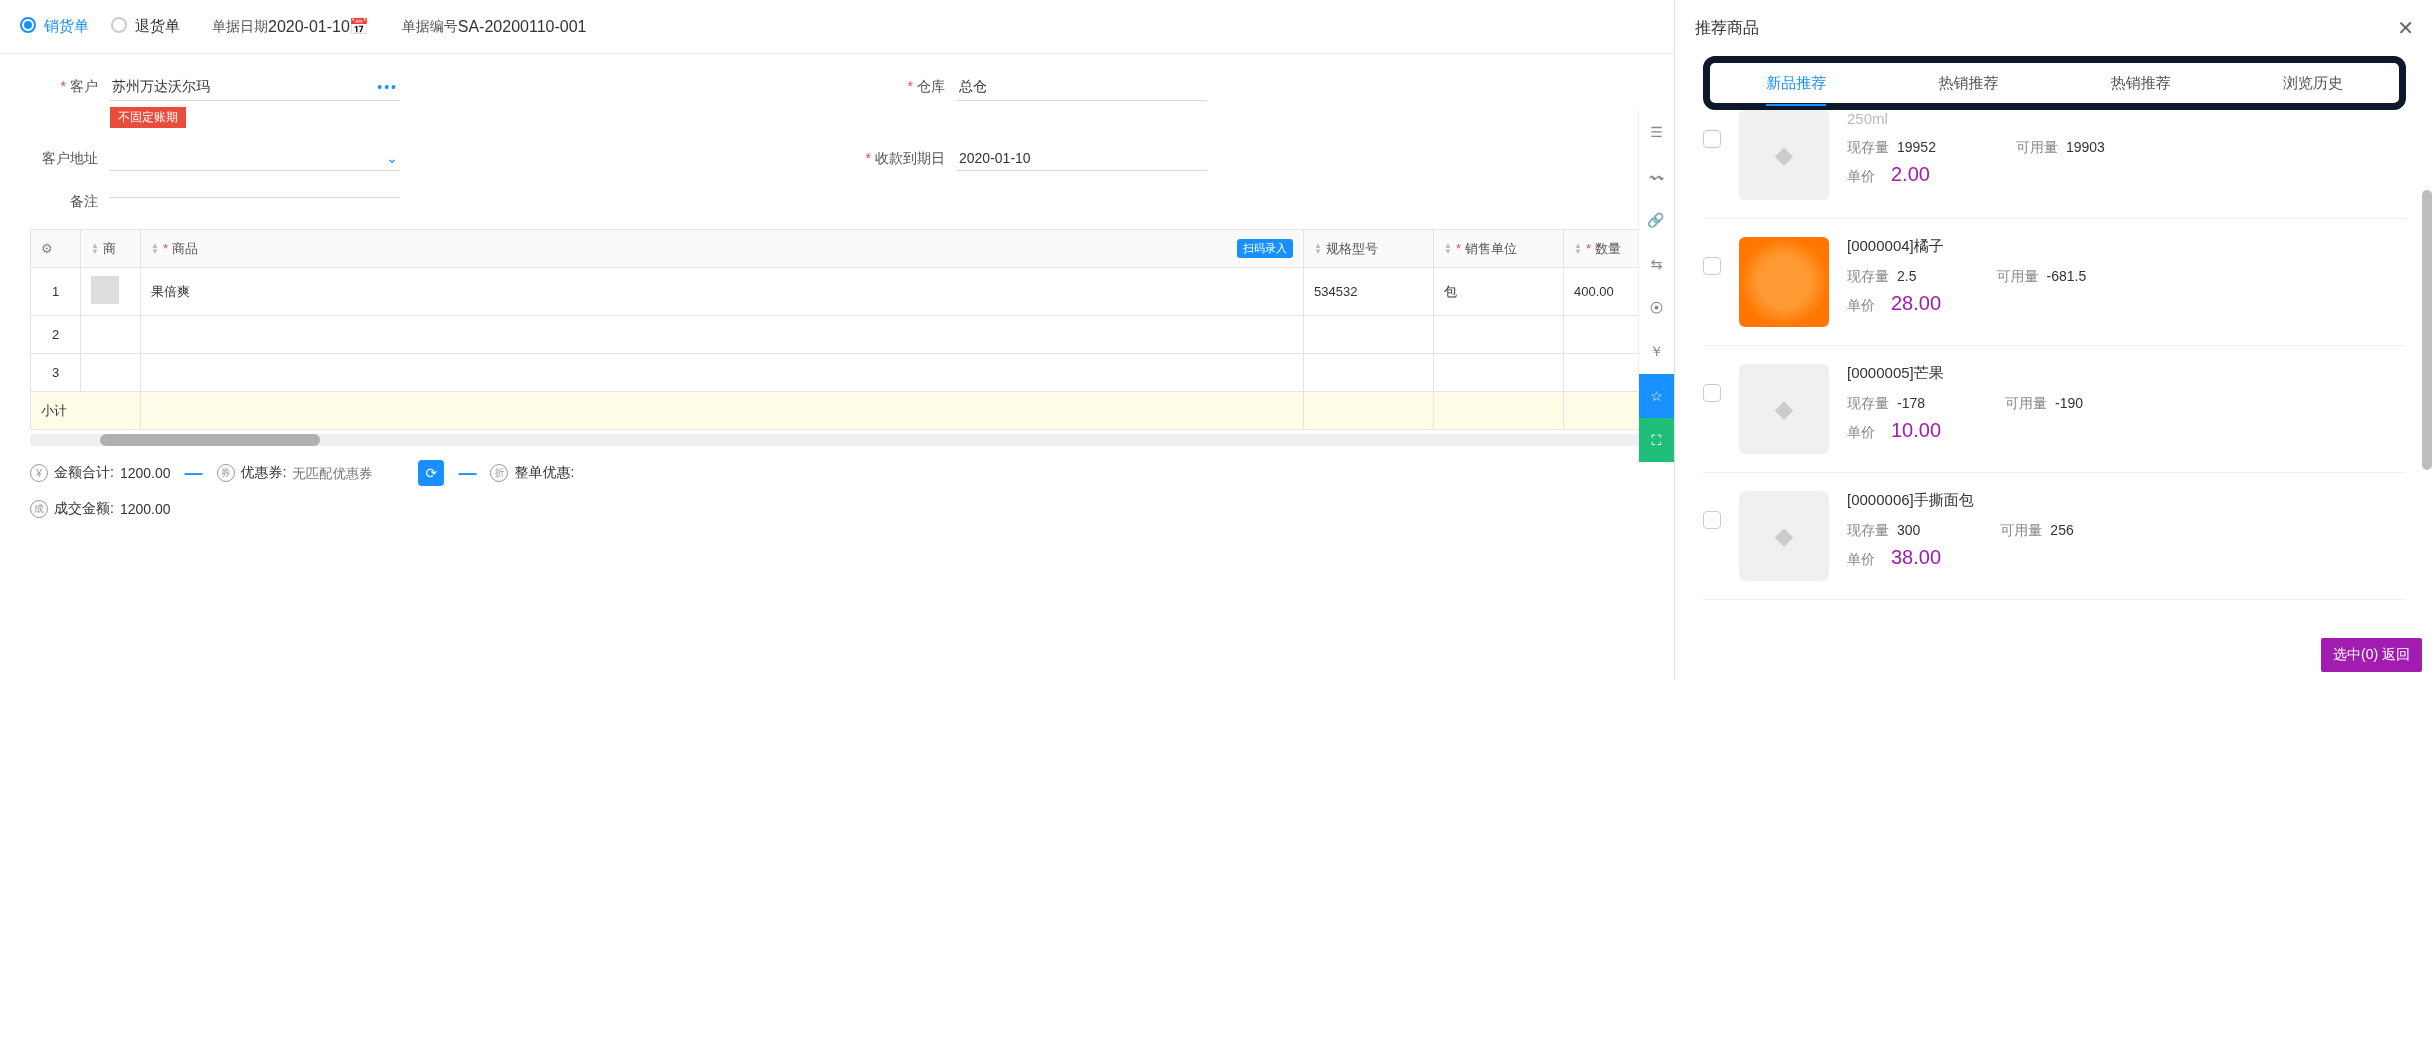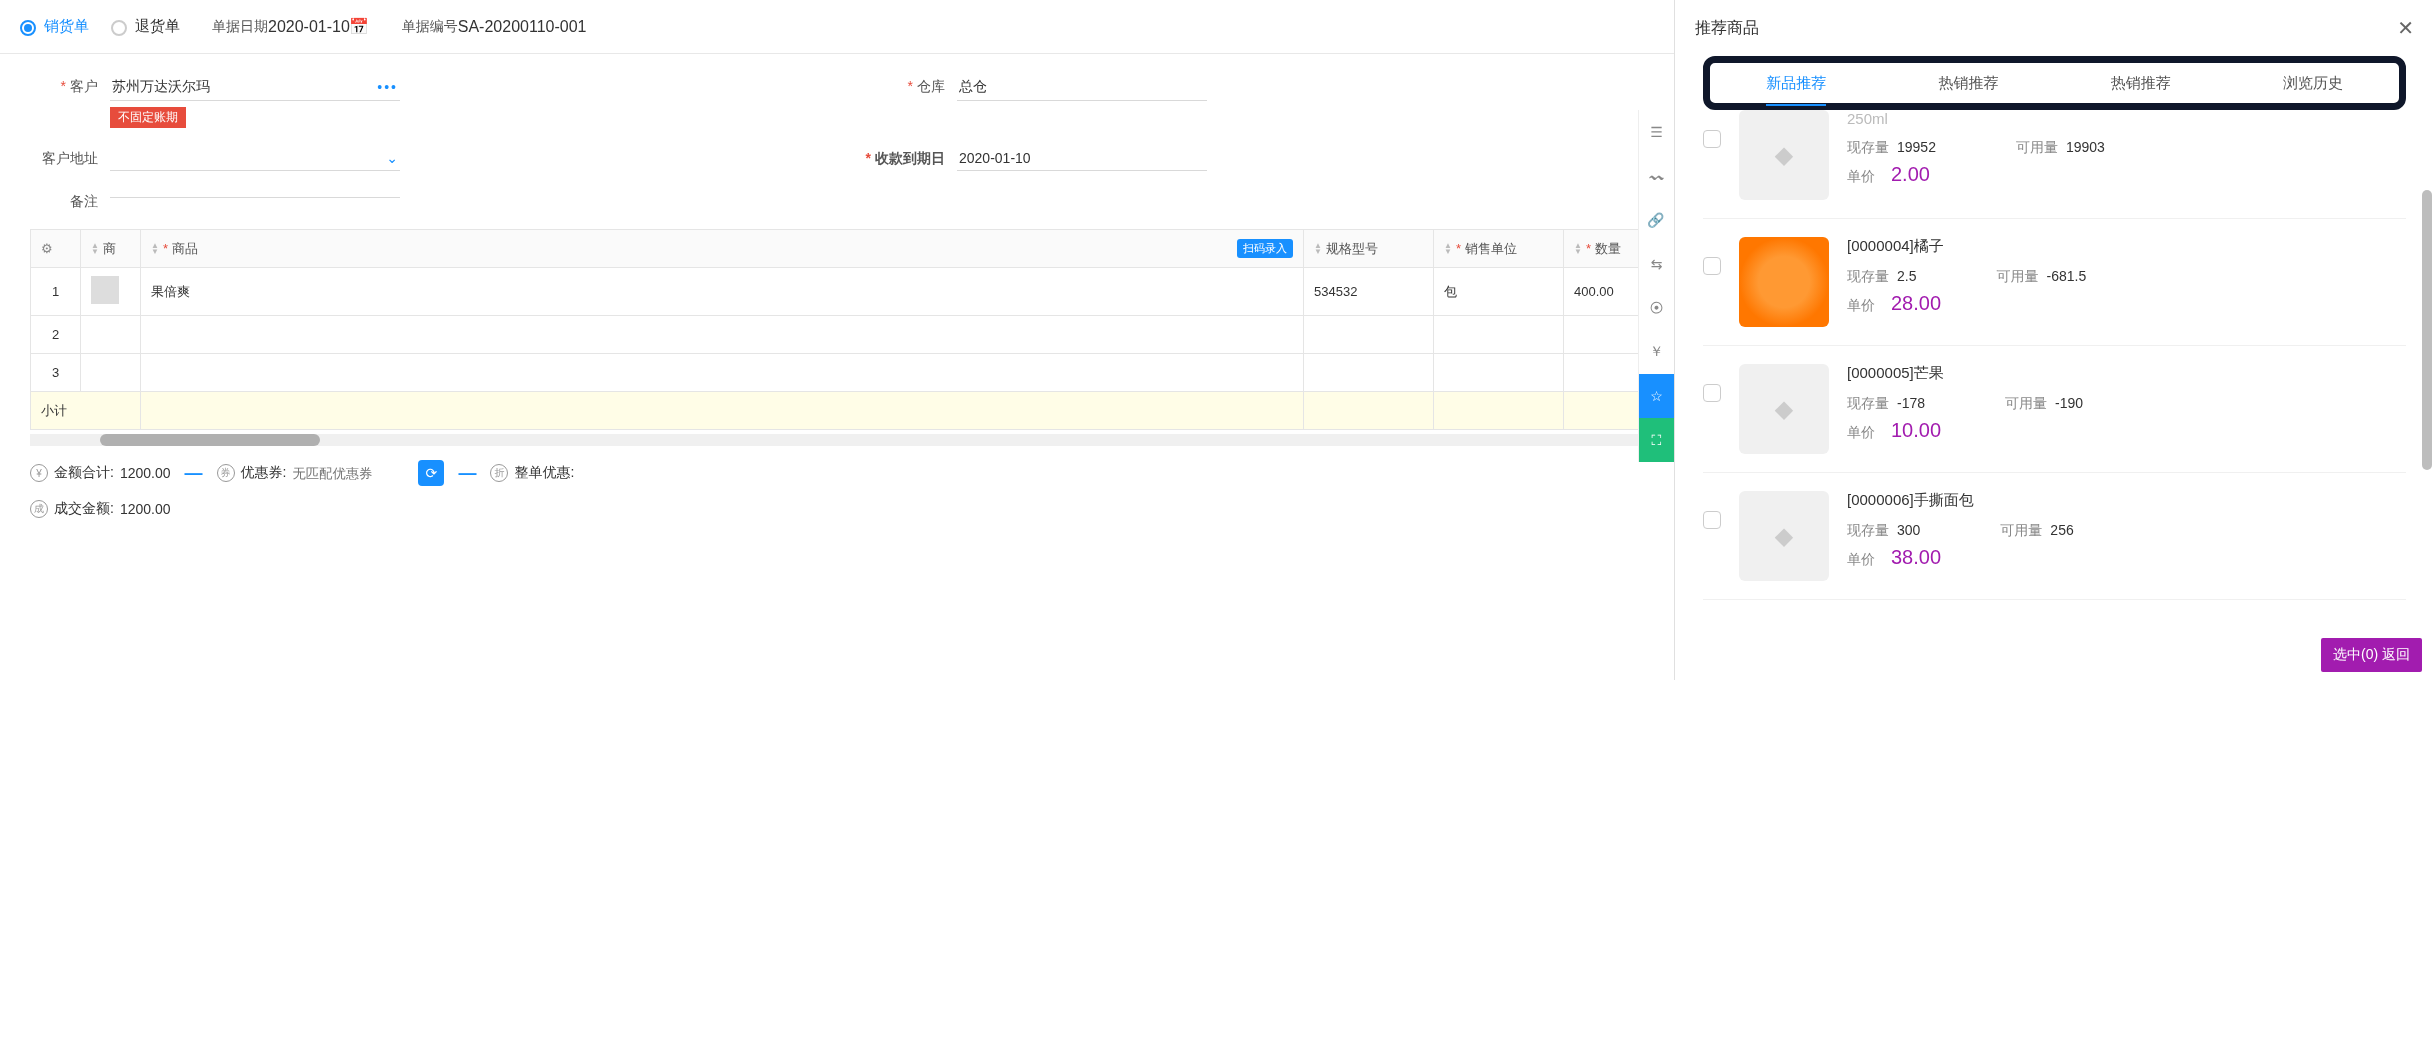--- a/index.html
+++ b/index.html
@@ -1,21 +1,21 @@
 <!DOCTYPE html>
 <html><head>
 <meta charset="utf-8">
 <style>
 * { box-sizing: border-box; margin: 0; padding: 0; }
 body { font-family: -apple-system, "PingFang SC", "Microsoft YaHei", sans-serif; font-size: 14px; color: #333; background: #fff; }
 .app { display: flex; width: 100%; height: 680px; }
 .left-panel { flex: 1; min-width: 0; background: #fff; position: relative; display: flex; flex-direction: column; }
 .top-bar { display: flex; align-items: center; height: 54px; background: #fff; border-bottom: 1px solid #e8e8e8; padding: 0 20px; }
 .radio-group { display: flex; align-items: center; gap: 22px; }
-.radio-item { display: flex; align-items: flex-end; gap: 8px; cursor: pointer; font-size: 15px; }
+.radio-item { display: flex; align-items: flex-start; gap: 8px; cursor: pointer; font-size: 15px; }
 .radio-circle { width: 16px; height: 16px; border-radius: 50%; border: 2px solid #ccc; display: flex; align-items: center; justify-content: center; }
 .radio-circle.checked { border-color: #1890ff; }
 .radio-circle.checked::after { content: ""; width: 8px; height: 8px; border-radius: 50%; background: #1890ff; }
 .radio-item .label { color: #333; }
 .radio-item.active .label { color: #1890ff; }
 .field-inline { display: flex; align-items: center; margin-left: 32px; }
 .field-label { color: #555; font-size: 14px; }
 .field-value { font-size: 16px; color: #333; }
 .cal-icon { color: #1890ff; font-size: 16px; }
 .form-area { padding: 20px 30px 0 30px; }
@@ -123,21 +123,21 @@
       </div>
       <div class="form-row">
         <div class="form-cell" style="width:50%;">
           <div class="flabel"><span>客户地址</span></div>
           <div class="fbody" style="width:290px;">
             <span></span>
             <span class="chev">⌄</span>
           </div>
         </div>
         <div class="form-cell" style="width:50%;">
-          <div class="flabel" style="width:120px;font-weight:bold;"><span class="req">*</span><span>收款到期日</span></div>
+          <div class="flabel" style="width:120px;"><span class="req">*</span><span>收款到期日</span></div>
           <div class="fbody" style="width:150px;">
             <span>2020-01-10</span>
           </div>
         </div>
       </div>
       <div class="form-row">
         <div class="form-cell" style="width:100%;">
           <div class="flabel"><span>备注</span></div>
           <div class="fbody" style="width:290px;">
             <span></span>

